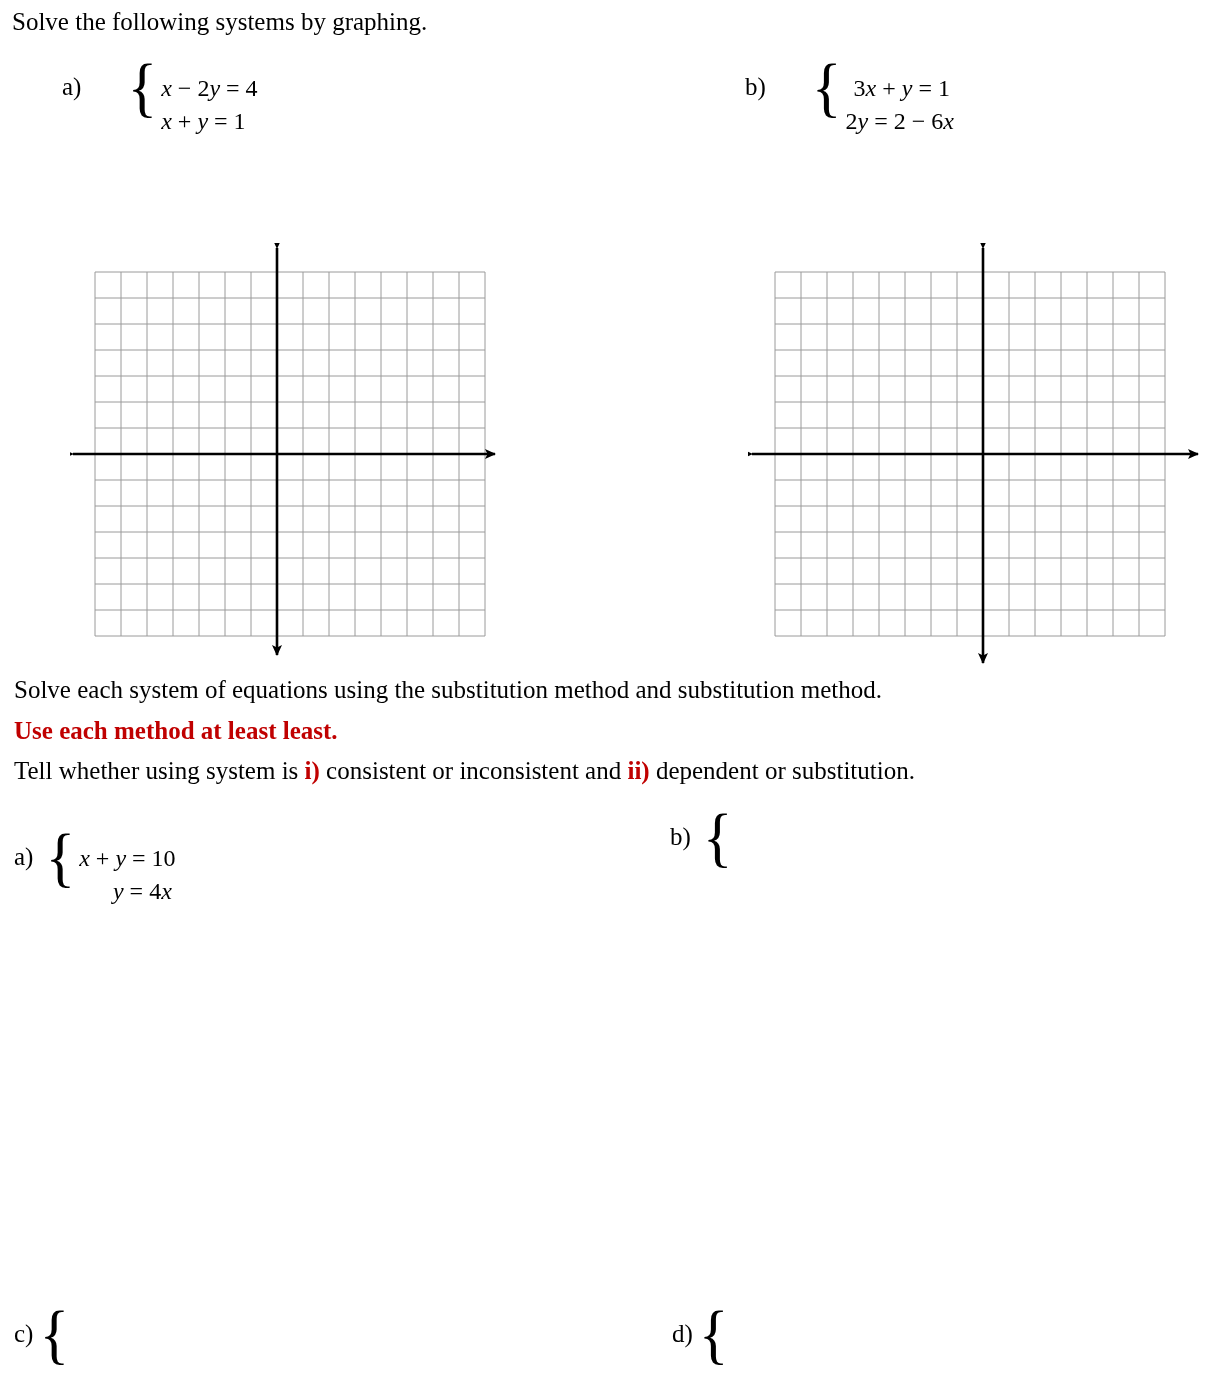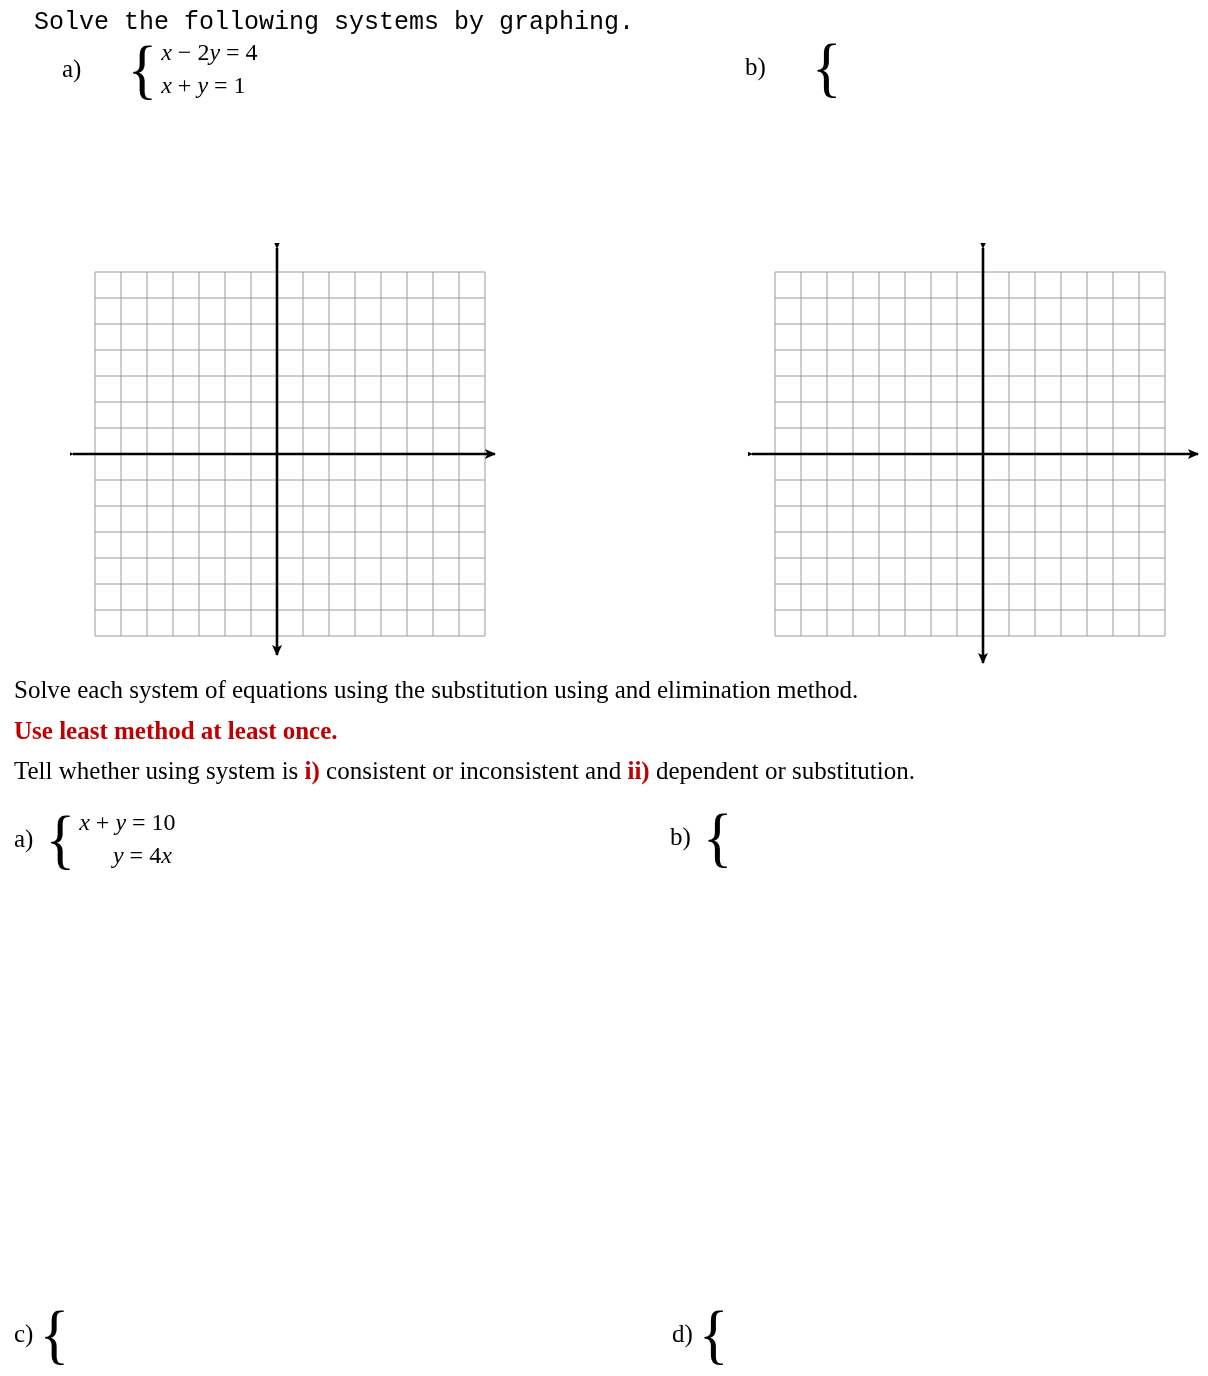--- a/index.html
+++ b/index.html
@@ -18,45 +18,49 @@
   .plabel { font-size:25px; }
   .gap-lg { margin-right:46px; }
   .gap-sm { margin-right:12px; }
   .gap-xs { margin-right:6px; }
   .brace {
     font-size:62px; line-height:1; font-weight:400;
     font-family:"Liberation Serif", serif;
     margin-right:4px;
     transform:scaleY(1.05);
   }
-  .eqcol { display:flex; flex-direction:column; }
+  .eqcol { display:flex; flex-direction:column;margin-top:36px; }
   .eq { font-size:24px; line-height:33px; white-space:nowrap; }
   .eq i { font-style:italic; }
   .ind-sm { padding-left:8px; }
   .ind-md { padding-left:22px; }
   .ind-lg { padding-left:30px;text-align:center; }
   svg.graph { position:absolute; }
 </style>
 </head>
 <body>
 
-<div class="abs text" style="left:34px; top:8px;font-family:Liberation Mono, monospace;">Solve the following systems by graphing.</div>
+<div class="abs text" style="left:12px; top:8px;">Solve the following systems by graphing.</div>
 
 <div class="sys" style="left:62px; top:36px;">
   <span class="plabel gap-lg">a)</span>
   <span class="brace">{</span>
   <span class="eqcol">
     <span class="eq math"><i>x</i> − 2<i>y</i> = 4</span>
     <span class="eq math"><i>x</i> + <i>y</i> = 1</span>
   </span>
 </div>
 
 <div class="sys" style="left:745px; top:36px;">
   <span class="plabel gap-lg">b)</span>
   <span class="brace">{</span>
+  <span class="eqcol">
+    <span class="eq math ind-sm">3<i>x</i> + <i>y</i> = 1</span>
+    <span class="eq math">2<i>y</i> = 2 − 6<i>x</i></span>
+  </span>
 </div>
 
 <svg id="graph-left" class="graph" style="left:70px; top:243px;" width="440" height="425">
   <defs>
     <marker id="ah1" markerUnits="userSpaceOnUse" markerWidth="16" markerHeight="16" refX="10" refY="5" orient="auto">
       <path d="M0,0 L11,5 L0,10 L2.5,5 z" fill="#000"></path>
     </marker>
   </defs>
 <line x1="25" y1="29" x2="25" y2="393" stroke="#9a9a9a" stroke-width="1"></line>
     <line x1="51" y1="29" x2="51" y2="393" stroke="#9a9a9a" stroke-width="1"></line>
@@ -127,23 +131,23 @@
     <line x1="27" y1="263" x2="417" y2="263" stroke="#9a9a9a" stroke-width="1"></line>
     <line x1="27" y1="289" x2="417" y2="289" stroke="#9a9a9a" stroke-width="1"></line>
     <line x1="27" y1="315" x2="417" y2="315" stroke="#9a9a9a" stroke-width="1"></line>
     <line x1="27" y1="341" x2="417" y2="341" stroke="#9a9a9a" stroke-width="1"></line>
     <line x1="27" y1="367" x2="417" y2="367" stroke="#9a9a9a" stroke-width="1"></line>
     <line x1="27" y1="393" x2="417" y2="393" stroke="#9a9a9a" stroke-width="1"></line>
     <line x1="235" y1="5" x2="235" y2="420" stroke="#000000" stroke-width="2.6" marker-start="url(#ah2)" marker-end="url(#ah2)"></line>
     <line x1="4" y1="211" x2="450" y2="211" stroke="#000000" stroke-width="2.6" marker-start="url(#ah2)" marker-end="url(#ah2)"></line>
   </svg>
 
-<div class="abs text" style="left:14px; top:676px;">Solve each system of equations using the substitution using and elimination method.</div>
+<div class="abs text" style="left:14px; top:676px;">Solve each system of equations using the substitution method and substitution method.</div>
 
-<div class="abs text red" style="left:14px; top:717px;">Use least method at least once.</div>
+<div class="abs text red" style="left:14px; top:717px;">Use each method at least least.</div>
 
 <div class="abs text" style="left:14px; top:757px;"><span>Tell whether using system is </span><span class="red">i)</span><span> consistent or inconsistent and </span><span class="red">ii)</span><span> dependent or substitution.</span></div>
 
 <div class="sys" style="left:14px; top:806px;">
   <span class="plabel gap-sm">a)</span>
   <span class="brace">{</span>
   <span class="eqcol">
     <span class="eq math"><i>x</i> + <i>y</i> = 10</span>
     <span class="eq math ind-lg"><i>y</i> = 4<i>x</i></span>
   </span>

